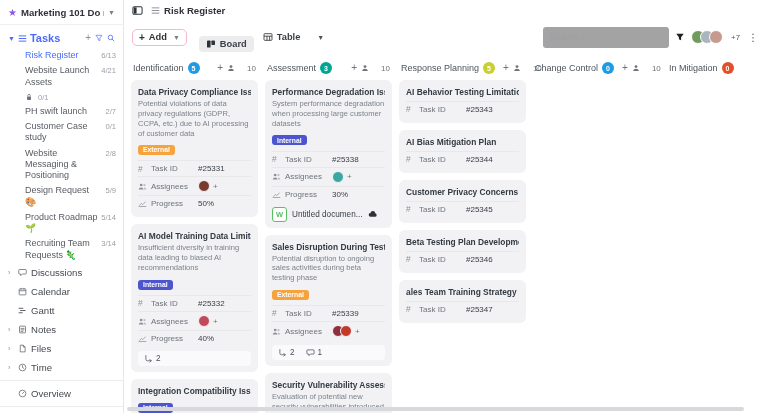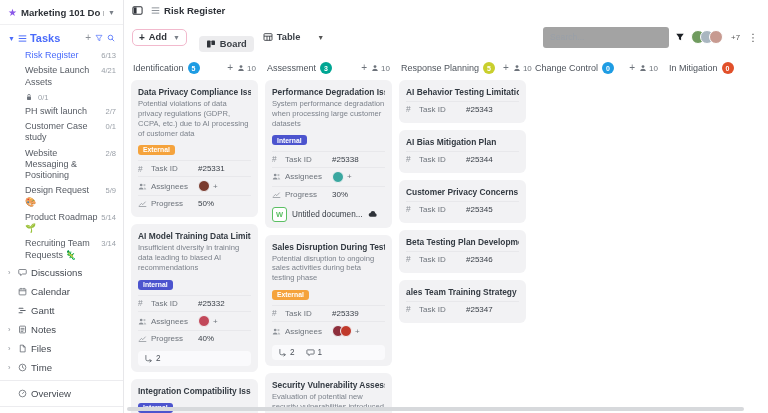--- a/index.html
+++ b/index.html
@@ -61,21 +61,21 @@
   .kebab { color:#444; font-size:10px; padding:0 2px; cursor:pointer; letter-spacing:0; }
 
   
   .board { flex:1; position:relative; display:flex; gap:7px; padding:1px 0 0 7px; overflow:hidden; }
   .column { width:127px; min-width:127px; display:flex; flex-direction:column; }
   .col-hd { display:flex; align-items:center; gap:4px; padding:3px 2px 6px; font-size:9px; color:#4e545c; }
   .col-name { white-space:nowrap; }
   .col-badge { min-width:12px; height:12px; padding:0 2px; border-radius:7px; color:#fff; font-size:7px; font-weight:700; display:flex; align-items:center; justify-content:center; }
   .col-sp { flex:1; }
   .col-plus { color:#6d737b; font-size:10px; line-height:1; cursor:pointer; }
-  .col-mem { display:flex; align-items:center; gap:2px; color:#6d737b; font-size:8px; cursor:pointer; }
+  .col-mem { display:flex; align-items:center; gap:12px; color:#6d737b; font-size:8px; cursor:pointer; }
   .col-mem .i { display:flex; }
   .cards { display:flex; flex-direction:column; gap:7px; overflow:hidden; }
   .card { background:#f2f2f4; border-radius:6px; padding:7px 7px 6px; cursor:pointer; flex:none; }
   .ct { font-size:8.4px; font-weight:700; color:#333a42; white-space:nowrap; overflow:hidden; }
   .cd { font-size:7.6px; color:#7c828b; line-height:1.3; margin-top:2px; }
   .ctag { display:inline-block; margin-top:4px; font-size:6.8px; font-weight:700; color:#fff; padding:1.5px 5px; border-radius:3px; }
   .crows { margin-top:4px; }
   .crow { display:flex; align-items:center; padding:3px 0; border-top:1px solid #e8e8eb; }
   .crow .ri { width:13px; color:#8c9198; font-size:8.4px; display:flex; line-height:1; }
   .crow .rl { width:47px; font-size:8px; color:#6d737b; }

